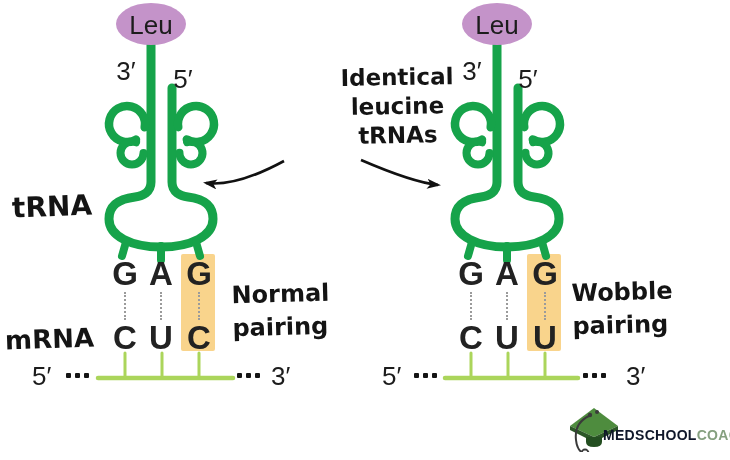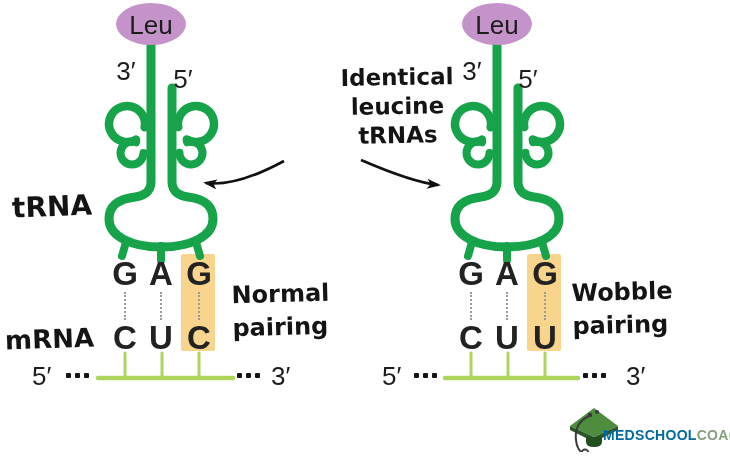--- a/index.html
+++ b/index.html
@@ -11,21 +11,21 @@
   .clean{font-family:"Liberation Sans",sans-serif;}
   .center-x{transform:translateX(-50%);}
   .base-letter{font-size:33px;font-weight:600;line-height:36px;color:#222;}
   .prime-label{font-size:26px;font-weight:500;color:#1c1c1c;}
   .hbond{position:absolute;z-index:3;width:0;height:28px;border-left:2px dotted #9b9b9b;}
   .caption{font-size:24px;line-height:33px;transform:rotate(-1.5deg);}
   .center-caption{font-size:23px;line-height:29px;text-align:center;transform:rotate(-1deg);}
   .dots{position:absolute;z-index:3;display:flex;gap:4px;}
   .dots i{width:5px;height:5px;background:#141414;border-radius:1px;display:block;}
   .logo-text{font-size:14px;font-weight:700;letter-spacing:.3px;}
-  .logo-text .b1{color:#0369a1;}
+  .logo-text .b1{color:#0f172a;}
   .logo-text .b2{color:#85a07f;}
 </style>
 </head>
 <body>
 
 <div class="canvas">
 
   <svg class="layer-svg" width="730" height="460" viewBox="0 0 730 460">
     <defs>
       <marker id="ah" markerWidth="14" markerHeight="10" refX="11" refY="5" orient="auto" markerUnits="userSpaceOnUse">

